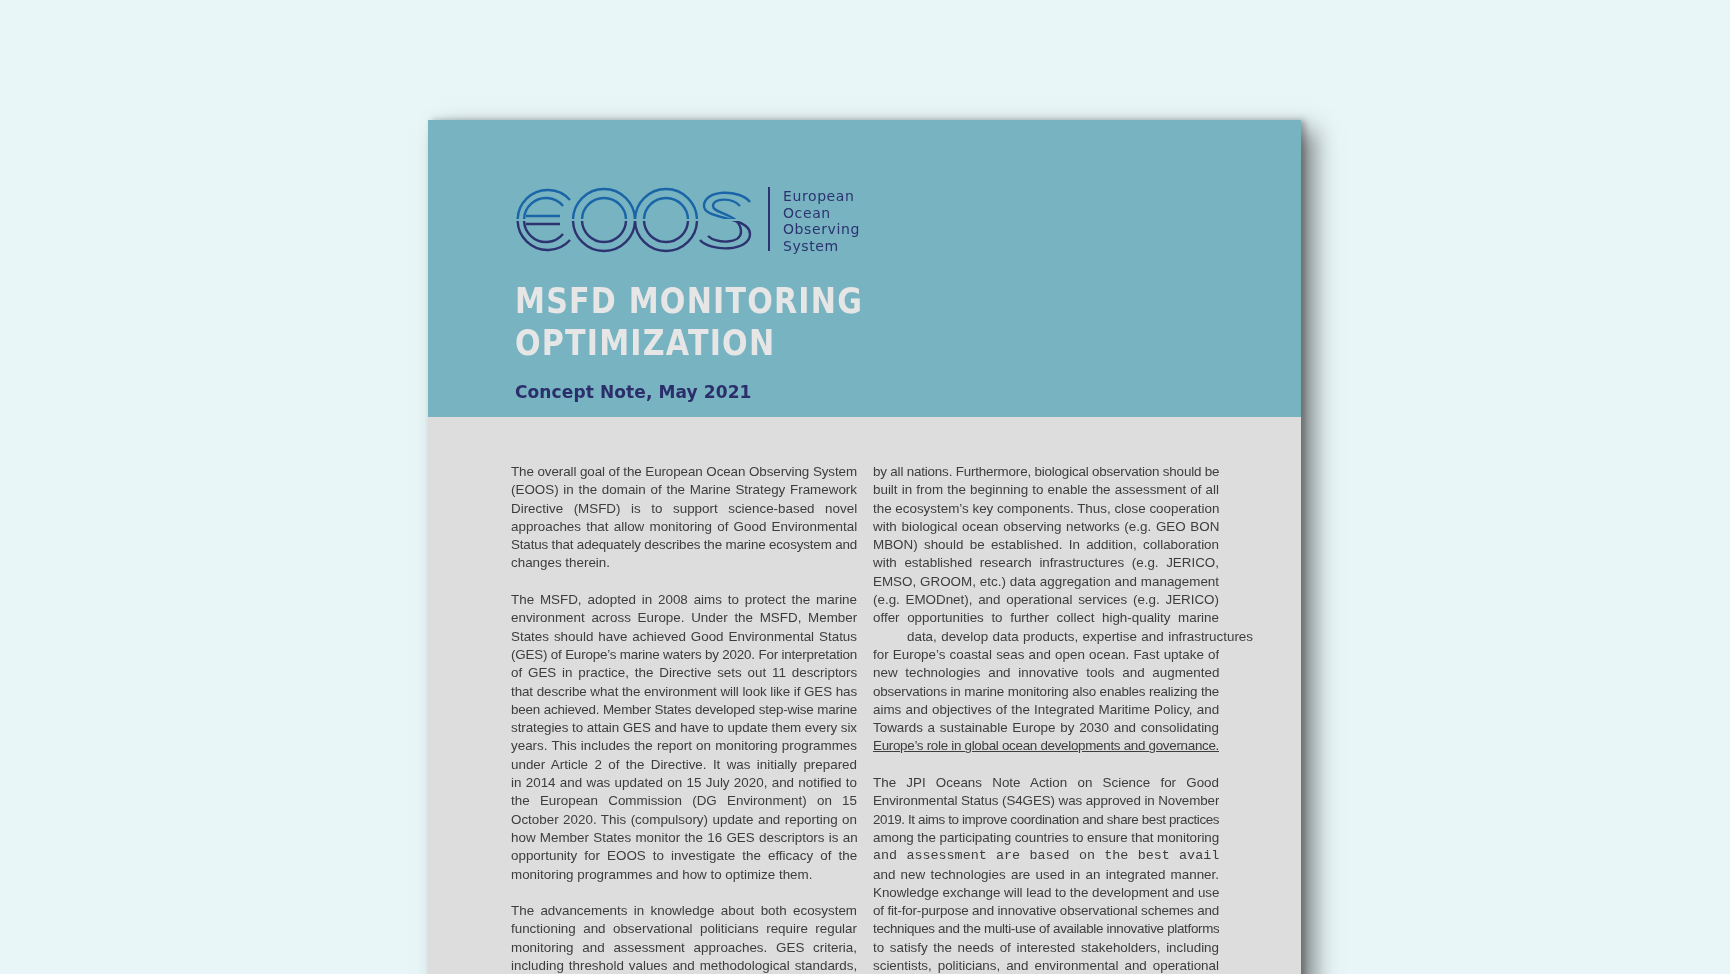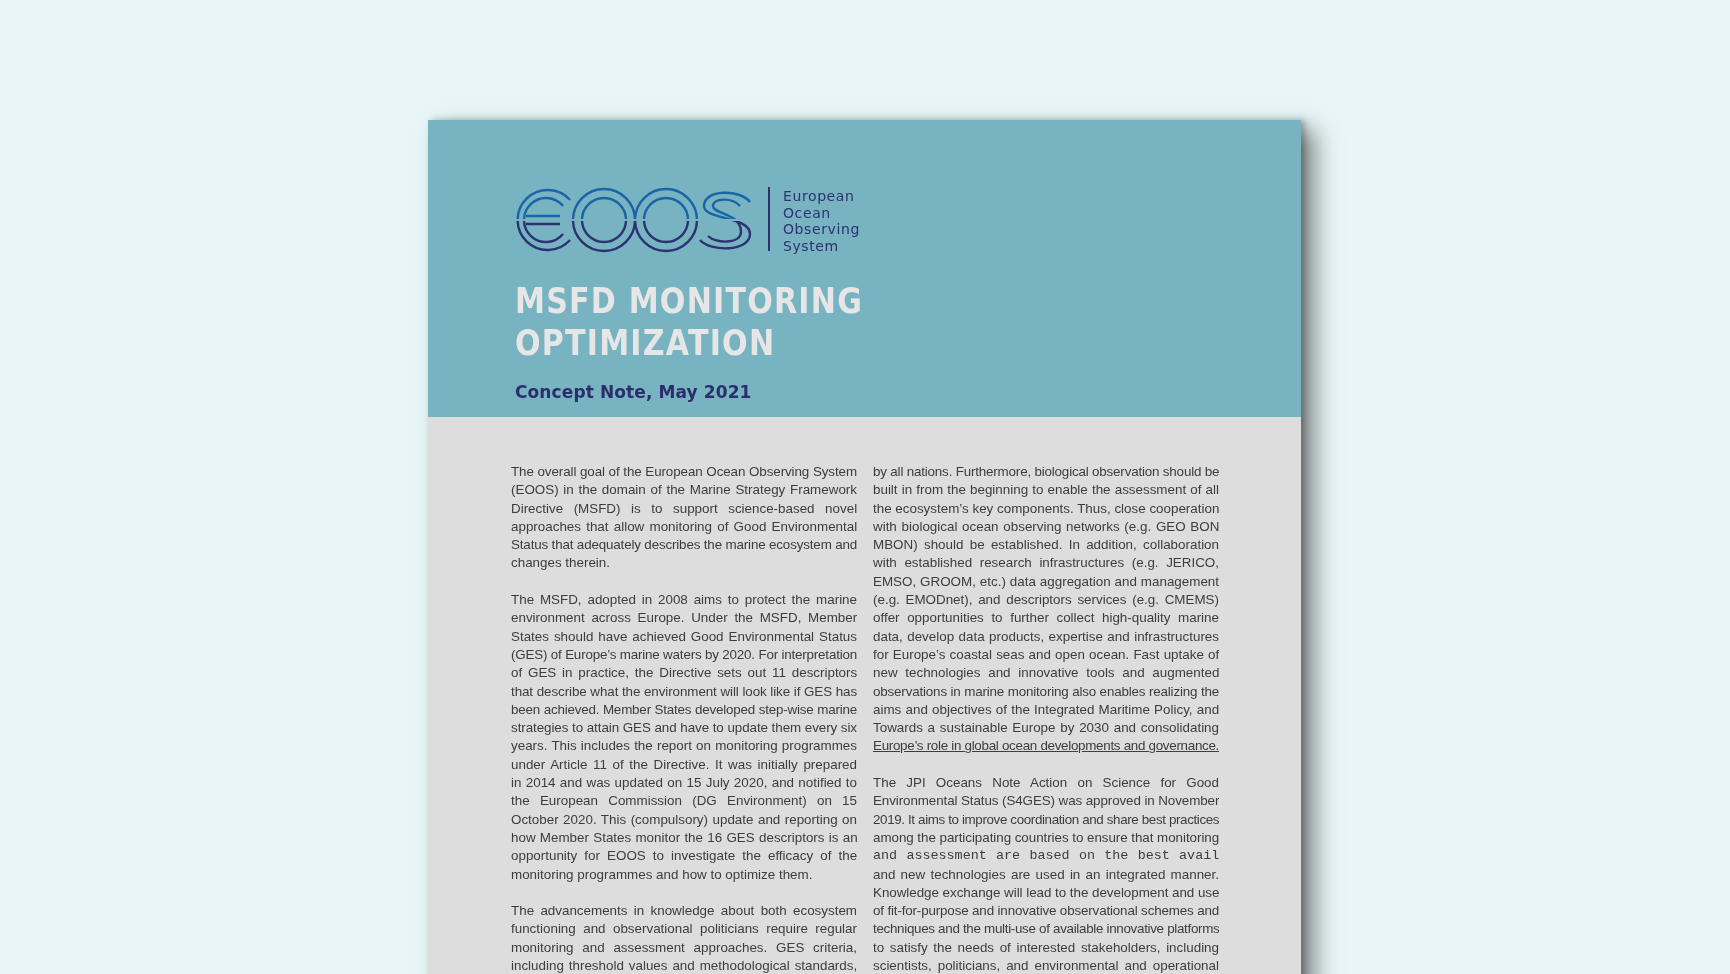--- a/index.html
+++ b/index.html
@@ -132,21 +132,21 @@
       <div class="para">
         <span class="line" style="display: block; width: 346px; word-spacing: 2.11111px;">The MSFD, adopted in 2008 aims to protect the marine</span>
         <span class="line" style="display: block; width: 346px; word-spacing: 3px;">environment across Europe. Under the MSFD, Member</span>
         <span class="line" style="display: block; width: 346px; word-spacing: 1.16667px;">States should have achieved Good Environmental Status</span>
         <span class="line" style="display: block; width: 346px; letter-spacing: -0.186441px;">(GES) of Europe’s marine waters by 2020. For interpretation</span>
         <span class="line" style="display: block; width: 346px; word-spacing: 2.11111px;">of GES in practice, the Directive sets out 11 descriptors</span>
         <span class="line" style="display: block; width: 346px; letter-spacing: -0.0833333px;">that describe what the environment will look like if GES has</span>
         <span class="line" style="display: block; width: 346px; letter-spacing: -0.181818px;">been achieved. Member States developed step-wise marine</span>
         <span class="line" style="display: block; width: 346px; letter-spacing: -0.0689655px;">strategies to attain GES and have to update them every six</span>
         <span class="line" style="display: block; width: 346px; word-spacing: 0.428571px;">years. This includes the report on monitoring programmes</span>
-        <span class="line" style="display: block; width: 346px; word-spacing: 1.88889px;">under Article 11 of the Directive. It was initially prepared</span>
+        <span class="line" style="display: block; width: 346px; word-spacing: 1.88889px;">under Article 2 of the Directive. It was initially prepared</span>
         <span class="line" style="display: block; width: 346px; word-spacing: 0.545455px;">in 2014 and was updated on 15 July 2020, and notified to</span>
         <span class="line" style="display: block; width: 346px; word-spacing: 6.5px;">the European Commission (DG Environment) on 15</span>
         <span class="line" style="display: block; width: 346px; word-spacing: 0.714286px;">October 2020. This (compulsory) update and reporting on</span>
         <span class="line" style="display: block; width: 346px; word-spacing: 0.555556px;">how Member States monitor the 16 GES descriptors is an</span>
         <span class="line" style="display: block; width: 346px; word-spacing: 3.375px;">opportunity for EOOS to investigate the efficacy of the</span>
         <span class="line last" style="display: block; width: 346px;">monitoring programmes and how to optimize them.</span>
       </div>
       <div class="para">
         <span class="line" style="display: block; width: 346px; word-spacing: 2.5px;">The advancements in knowledge about both ecosystem</span>
         <span class="line" style="display: block; width: 346px; word-spacing: 0.4px;">functioning and observational politicians require regular</span>
@@ -156,23 +156,23 @@
     </div>
   <div class="col col-right" id="col-right">
       <div class="para">
         <span class="line" style="display: block; width: 346px; letter-spacing: -0.180328px;">by all nations. Furthermore, biological observation should be</span>
         <span class="line" style="display: block; width: 346px; word-spacing: 0.4px;">built in from the beginning to enable the assessment of all</span>
         <span class="line" style="display: block; width: 346px;">the ecosystem’s key components. Thus, close cooperation</span>
         <span class="line" style="display: block; width: 346px; word-spacing: 1px;">with biological ocean observing networks (e.g. GEO BON</span>
         <span class="line" style="display: block; width: 346px; word-spacing: 2.5px;">MBON) should be established. In addition, collaboration</span>
         <span class="line" style="display: block; width: 346px; word-spacing: 3.8px;">with established research infrastructures (e.g. JERICO,</span>
         <span class="line" style="display: block; width: 346px; word-spacing: 0.166667px;">EMSO, GROOM, etc.) data aggregation and management</span>
-        <span class="line" style="display: block; width: 346px; word-spacing: 1.83333px;">(e.g. EMODnet), and descriptors services (e.g. CMEMS)</span>
+        <span class="line" style="display: block; width: 346px; word-spacing: 1.83333px;">(e.g. EMODnet), and operational services (e.g. JERICO)</span>
         <span class="line" style="display: block; width: 346px; word-spacing: 3.83333px;">offer opportunities to further collect high-quality marine</span>
-        <span class="line" style="display: block; width: 346px; word-spacing: 0.666667px;">data, develop data products, expertise and infrastructures</span>
+        <span class="line" style="display: block; width: 346px; word-spacing: 0.666667px; margin-left: 34px;">data, develop data products, expertise and infrastructures</span>
         <span class="line" style="display: block; width: 346px; word-spacing: 0.444444px;">for Europe’s coastal seas and open ocean. Fast uptake of</span>
         <span class="line" style="display: block; width: 346px; word-spacing: 4px;">new technologies and innovative tools and augmented</span>
         <span class="line" style="display: block; width: 346px; letter-spacing: -0.166667px;">observations in marine monitoring also enables realizing the</span>
         <span class="line" style="display: block; width: 346px; word-spacing: 0.5px;">aims and objectives of the Integrated Maritime Policy, and</span>
         <span class="line" style="display: block; width: 346px; word-spacing: 1px;">Towards a sustainable Europe by 2030 and consolidating</span>
         <span class="line last" style="display: block; width: 346px; letter-spacing: -0.293103px; text-decoration: underline;">Europe’s role in global ocean developments and governance.</span>
       </div>
       <div class="para">
         <span class="line" style="display: block; width: 346px; word-spacing: 6.5px;">The JPI Oceans Note Action on Science for Good</span>
         <span class="line" style="display: block; width: 346px; letter-spacing: -0.0943396px;">Environmental Status (S4GES) was approved in November</span>

